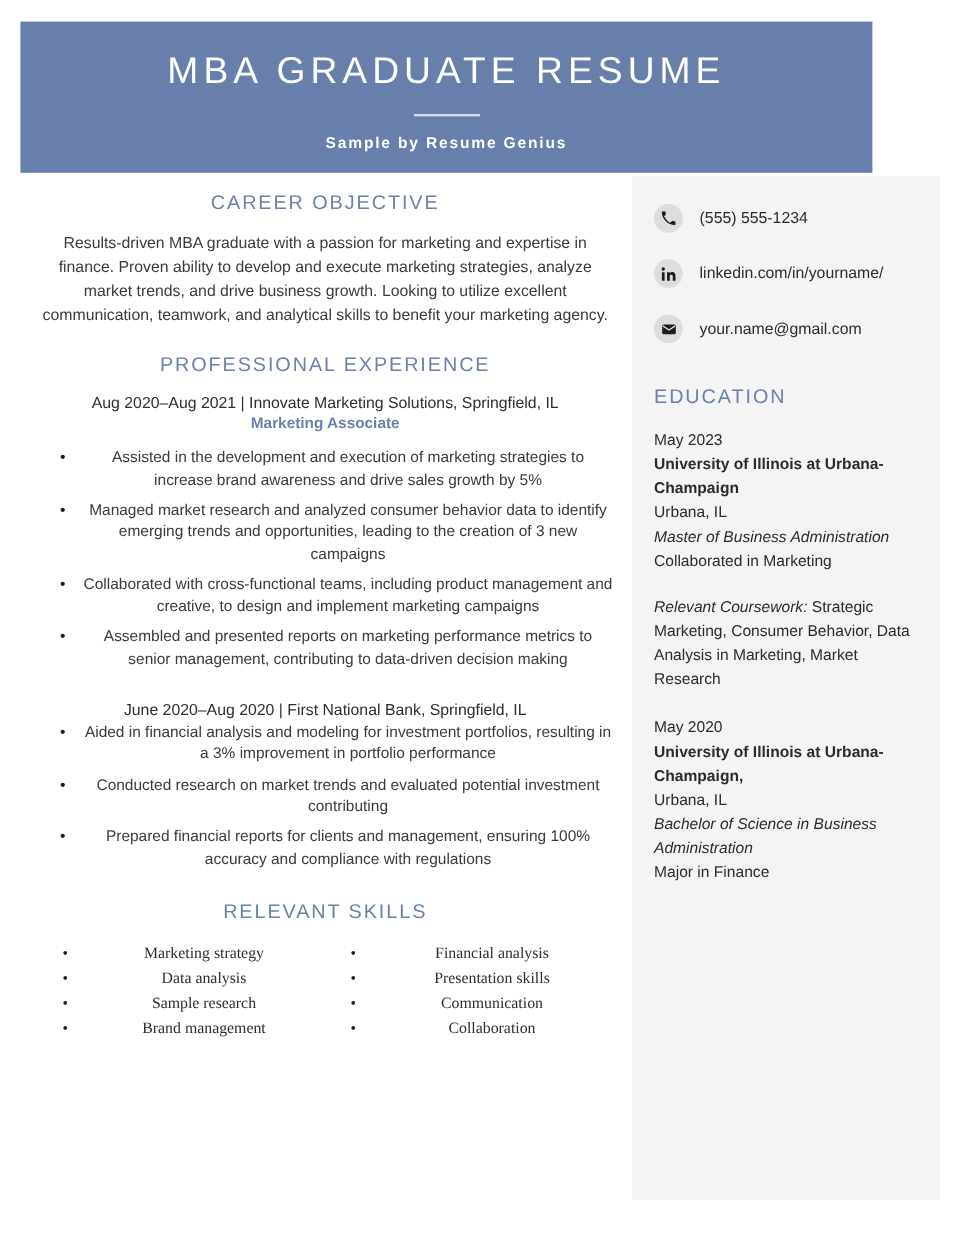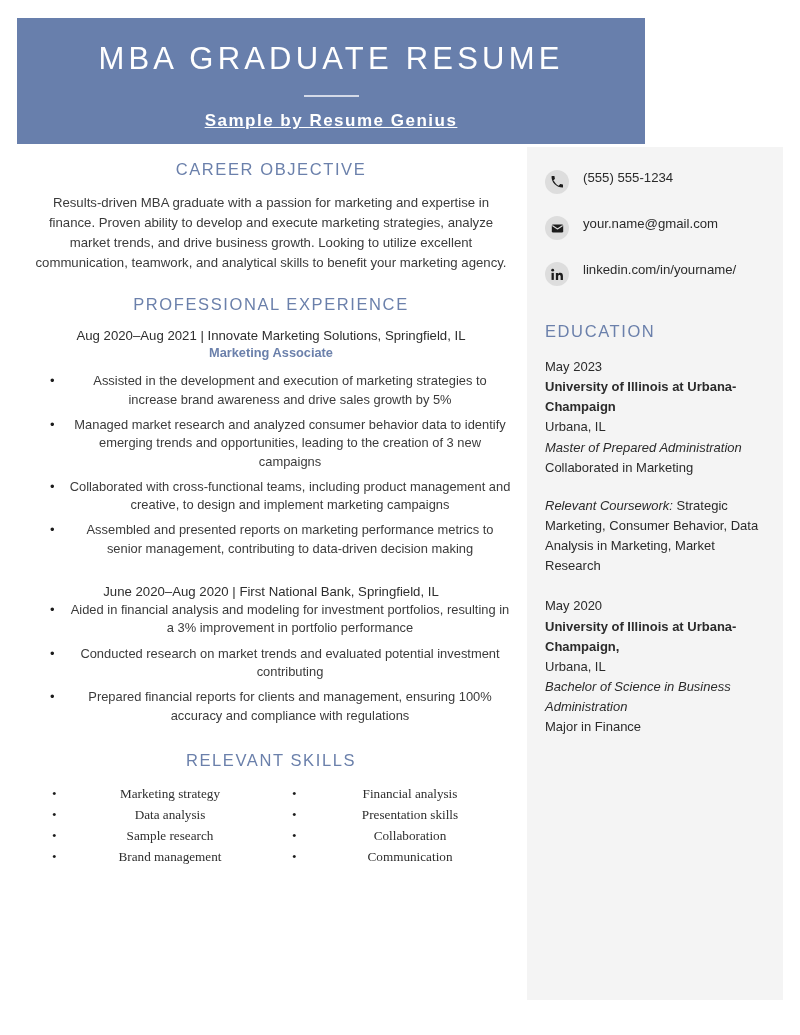--- a/index.html
+++ b/index.html
@@ -20,21 +20,21 @@
     height: 1035px;
     background: #ffffff;
     overflow: hidden;
   }
 
   
   .header-band {
     position: absolute;
     left: 17px;
     top: 18px;
-    width: 628px;
+    width: 710px;
     height: 126px;
     background: #687fac;
     text-align: center;
     box-sizing: border-box;
   }
   .resume-title {
     margin: 0;
     padding-top: 22px;
     color: #ffffff;
     font-size: 31px;
@@ -45,24 +45,23 @@
   .title-divider {
     width: 55px;
     height: 2px;
     background: #d4dae8;
     margin: 18px auto 0 auto;
   }
   .resume-subtitle {
     margin: 0;
     padding-top: 14px;
     color: #ffffff;
-    font-size: 17px;
+    font-size: 13px;
     font-weight: 700;
     letter-spacing: 1.5px;
-    text-decoration: underline;
   }
 
   
   .sidebar-bg {
     position: absolute;
     left: 527px;
     top: 147px;
     width: 256px;
     height: 853px;
     background: #f4f4f4;
@@ -160,21 +159,21 @@
     position: absolute;
     left: -17px;
     top: 0;
     font-size: 13px;
     color: #1c1c1c;
   }
 
   
   .contact-item {
     display: flex;
-    align-items: flex-start;
+    align-items: center;
     margin-bottom: 22px;
   }
   .contact-icon {
     width: 24px;
     height: 24px;
     border-radius: 50%;
     background: #dddddd;
     display: flex;
     align-items: center;
     justify-content: center;
@@ -259,67 +258,67 @@
       <div class="skills-wrap">
         <ul>
           <li>Marketing strategy</li>
           <li>Data analysis</li>
           <li>Sample research</li>
           <li>Brand management</li>
         </ul>
         <ul>
           <li>Financial analysis</li>
           <li>Presentation skills</li>
+          <li>Communication</li>
           <li>Collaboration</li>
-          <li>Communication</li>
         </ul>
       </div>
     </div>
 
   </div>
 
   <div class="side-col">
 
     <div class="contact-item">
       <span class="contact-icon">
         <svg width="12" height="12" viewBox="0 0 24 24" aria-hidden="true">
           <path fill="#1c1c1c" d="M6.6 10.8c1.9 3.7 4.9 6.7 8.6 8.6l2.9-2.9c.4-.4.9-.5 1.3-.3 1.2.4 2.5.6 3.8.6.6 0 1 .4 1 1V22c0 .6-.4 1-1 1C10.9 23 1 13.1 1 1c0-.6.4-1 1-1h4.2c.6 0 1 .4 1 1 0 1.3.2 2.6.6 3.8.1.4 0 .9-.3 1.3l-2.9 2.9z"></path>
         </svg>
       </span>
       <span class="contact-text">(555) 555-1234</span>
-    </div>
-
-    <div class="contact-item">
-      <span class="contact-icon">
-        <svg width="13" height="13" viewBox="0 0 24 24" aria-hidden="true">
-          <rect x="1.5" y="4.5" width="21" height="15" rx="2.5" fill="#1c1c1c"></rect>
-          <path d="M3 7l9 6 9-6" stroke="#dddddd" stroke-width="2" fill="none" stroke-linecap="round" stroke-linejoin="round"></path>
-        </svg>
-      </span>
-      <span class="contact-text">your.name@gmail.com</span>
     </div>
 
     <div class="contact-item">
       <span class="contact-icon">
         <svg width="13" height="13" viewBox="0 0 24 24" aria-hidden="true">
           <rect x="1" y="9" width="4.2" height="13" fill="#1c1c1c"></rect>
           <circle cx="3.1" cy="4" r="2.6" fill="#1c1c1c"></circle>
           <path fill="#1c1c1c" d="M9 9h4v1.9c.7-1.3 2.2-2.2 4-2.2 3.5 0 5 2.2 5 6.1V22h-4.2v-6.3c0-1.9-.7-3-2.3-3-1.5 0-2.3 1-2.3 3V22H9z"></path>
         </svg>
       </span>
       <span class="contact-text">linkedin.com/in/yourname/</span>
     </div>
 
+    <div class="contact-item">
+      <span class="contact-icon">
+        <svg width="13" height="13" viewBox="0 0 24 24" aria-hidden="true">
+          <rect x="1.5" y="4.5" width="21" height="15" rx="2.5" fill="#1c1c1c"></rect>
+          <path d="M3 7l9 6 9-6" stroke="#dddddd" stroke-width="2" fill="none" stroke-linecap="round" stroke-linejoin="round"></path>
+        </svg>
+      </span>
+      <span class="contact-text">your.name@gmail.com</span>
+    </div>
+
     <h2 class="section-heading edu-heading">EDUCATION</h2>
 
     <div class="edu-entry">
       <p class="edu-line">May 2023</p>
       <p class="edu-line bold">University of Illinois at Urbana-Champaign</p>
       <p class="edu-line">Urbana, IL</p>
-      <p class="edu-line italic">Master of Prepared Administration</p>
+      <p class="edu-line italic">Master of Business Administration</p>
       <p class="edu-line">Collaborated in Marketing</p>
     </div>
     <p class="coursework">
       <span class="cw-label">Relevant Coursework:</span><span> Strategic Marketing, Consumer Behavior, Data Analysis in Marketing, Market Research</span>
     </p>
 
     <div class="edu-entry">
       <p class="edu-line">May 2020</p>
       <p class="edu-line bold">University of Illinois at Urbana-Champaign,</p>
       <p class="edu-line">Urbana, IL</p>

